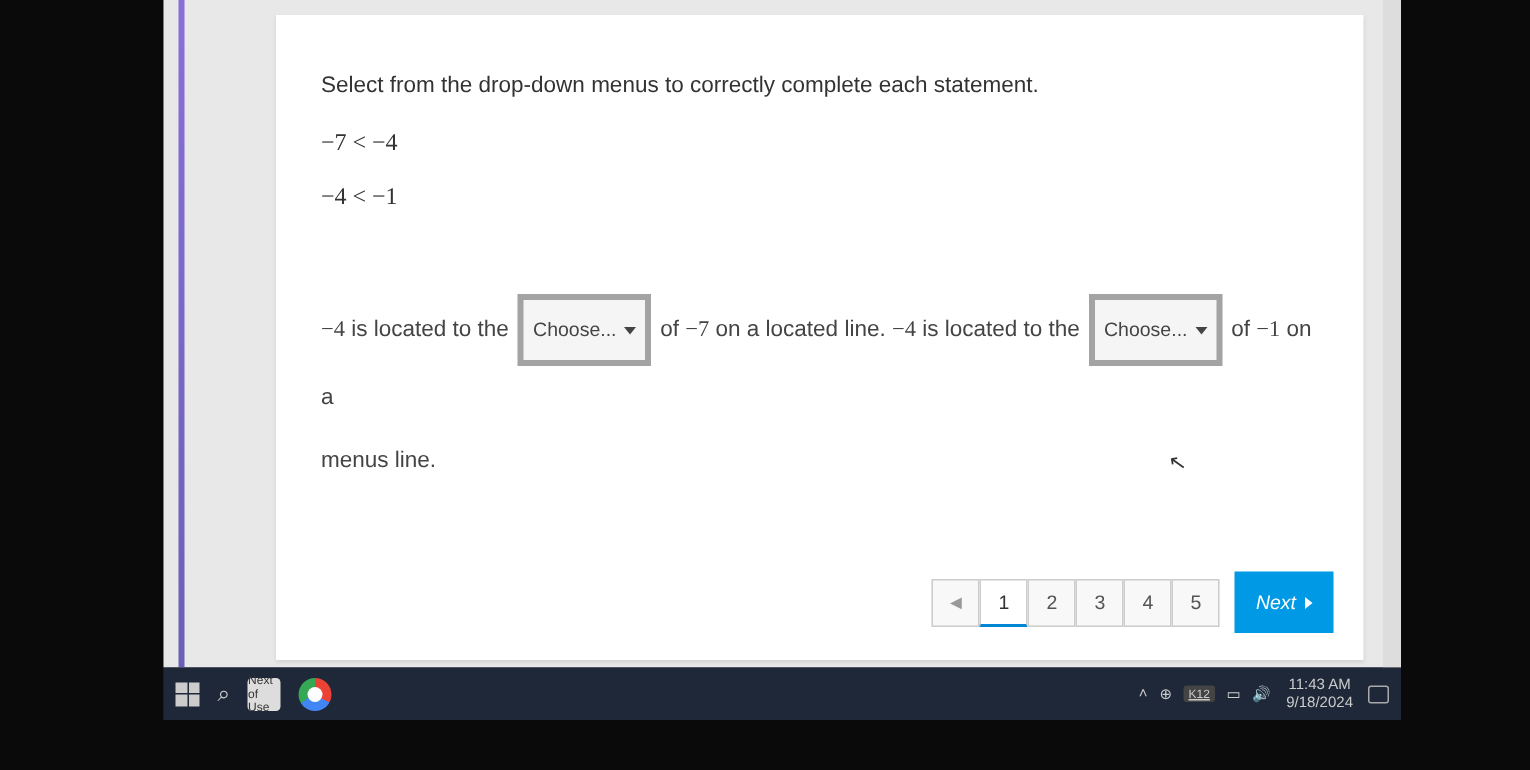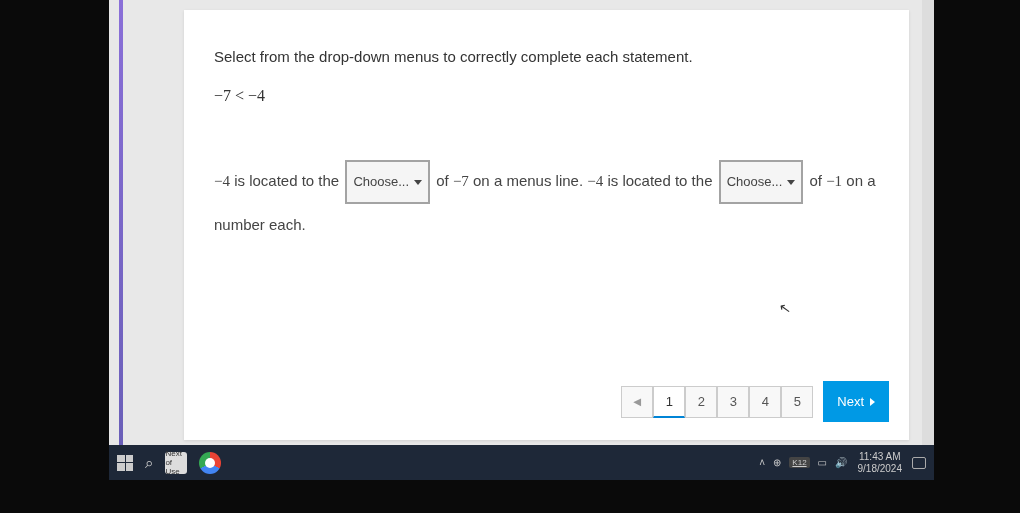--- a/index.html
+++ b/index.html
@@ -68,21 +68,21 @@
       margin-top: 55px;
       line-height: 2.8;
       font-size: 15px;
       color: #444;
     }
     .math-text {
       font-family: 'Times New Roman', serif;
     }
     .choose-select {
       display: inline-block;
-      border: 2px solid #a3a3a3;
+      border: 4px solid #a3a3a3;
       background: #f5f5f5;
       padding: 2px 6px;
       font-size: 13px;
       color: #444;
       cursor: pointer;
       vertical-align: baseline;
       margin: 0 2px;
     }
     .choose-select::after {
       content: '';
@@ -134,20 +134,21 @@
       padding: 16px 14px;
       background: #0099e5;
       color: #fff;
       display: flex;
       align-items: center;
       font-size: 13px;
       cursor: pointer;
       margin-left: 10px;
       gap: 6px;
       font-weight: 500;
+      font-style: italic;
     }
     .next-btn .tri {
       width: 0; height: 0;
       border-top: 4px solid transparent;
       border-bottom: 4px solid transparent;
       border-left: 5px solid #fff;
     }
     .right-scrollbar {
       position: absolute;
       right: 0;
@@ -220,24 +221,25 @@
 <body>
 
 <div class="monitor-bezel">
   <div class="screen-area">
     <div class="browser-content">
       <div class="left-accent"></div>
       <div class="right-scrollbar"></div>
       <div class="content-card">
         <div class="instruction">Select from the drop-down menus to correctly complete each statement.</div>
         <div class="inequality">−7 &lt; −4</div>
+        <div class="inequality">−4 &lt; −1</div>
 
         <div class="statement-block">
-          <span class="math-text">−4</span><span> is located to the </span><span class="choose-select">Choose...</span><span> of </span><span class="math-text">−7</span><span> on a menus line. </span><span class="math-text">−4</span><span> is located to the </span><span class="choose-select">Choose...</span><span> of </span><span class="math-text">−1</span><span> on a</span>
-          <div>number each.</div>
+          <span class="math-text">−4</span><span> is located to the </span><span class="choose-select">Choose...</span><span> of </span><span class="math-text">−7</span><span> on a located line. </span><span class="math-text">−4</span><span> is located to the </span><span class="choose-select">Choose...</span><span> of </span><span class="math-text">−1</span><span> on a</span>
+          <div>menus line.</div>
         </div>
 
         <div class="cursor-pointer">↖</div>
 
         <div class="pagination">
           <div class="page-btn prev">◄</div>
           <div class="page-btn active">1</div>
           <div class="page-btn">2</div>
           <div class="page-btn">3</div>
           <div class="page-btn">4</div>

